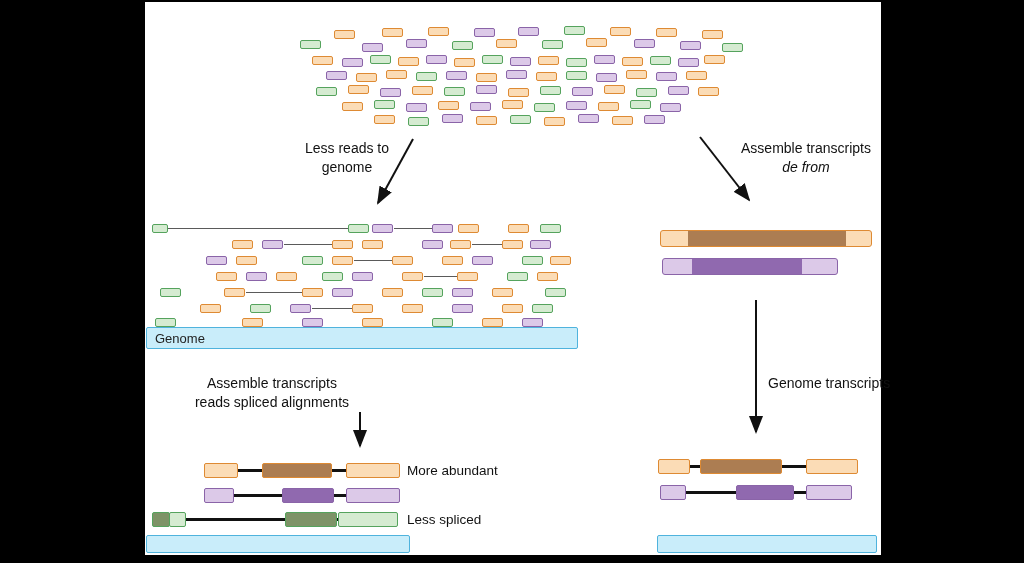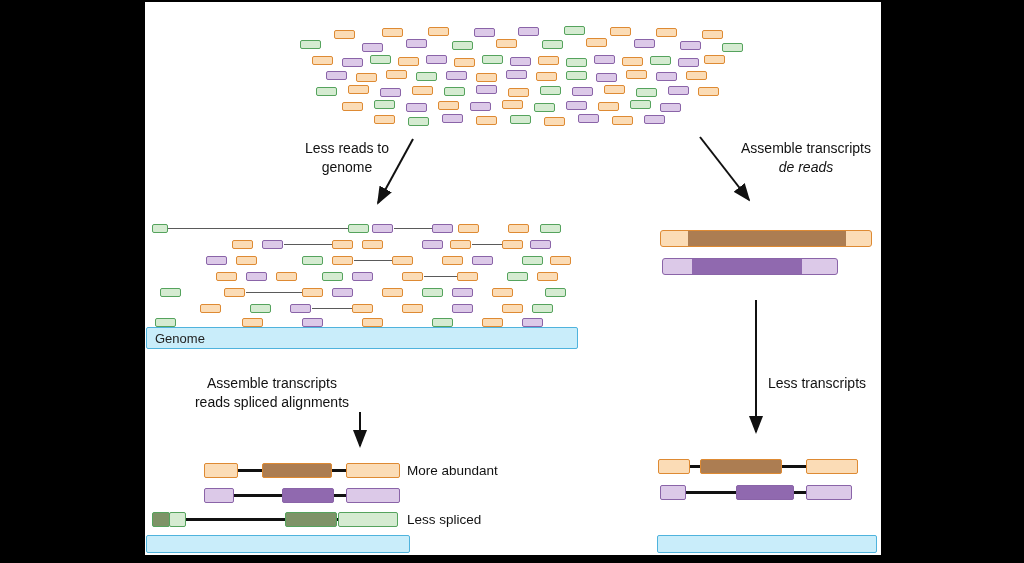--- a/index.html
+++ b/index.html
@@ -44,30 +44,30 @@
   <div id="panel"></div>
 
 
   <div class="dia-label" style="left:277px;top:139px;width:140px;">
     <div>Less reads to</div>
     <div>genome</div>
   </div>
 
   <div class="dia-label" style="left:726px;top:139px;width:160px;">
     <div>Assemble transcripts</div>
-    <div class="italic">de reads</div>
+    <div class="italic">de from</div>
   </div>
 
   <div class="dia-label" style="left:162px;top:374px;width:220px;">
     <div>Assemble transcripts</div>
     <div>reads spliced alignments</div>
   </div>
 
   <div class="dia-label" style="left:768px;top:374px;width:130px;text-align:left;">
-    <div>Less transcripts</div>
+    <div>Genome transcripts</div>
   </div>
 
   <svg id="overlay" width="1024" height="563">
     <defs>
       <marker id="ah" markerWidth="9" markerHeight="7" refX="8" refY="3.5" orient="auto">
         <path d="M0,0 L9,3.5 L0,7 Z" fill="#111"></path>
       </marker>
     </defs>
     <line x1="413" y1="139" x2="378" y2="203" stroke="#111" stroke-width="2" marker-end="url(#ah)"></line>
     <line x1="700" y1="137" x2="749" y2="200" stroke="#111" stroke-width="2" marker-end="url(#ah)"></line>

